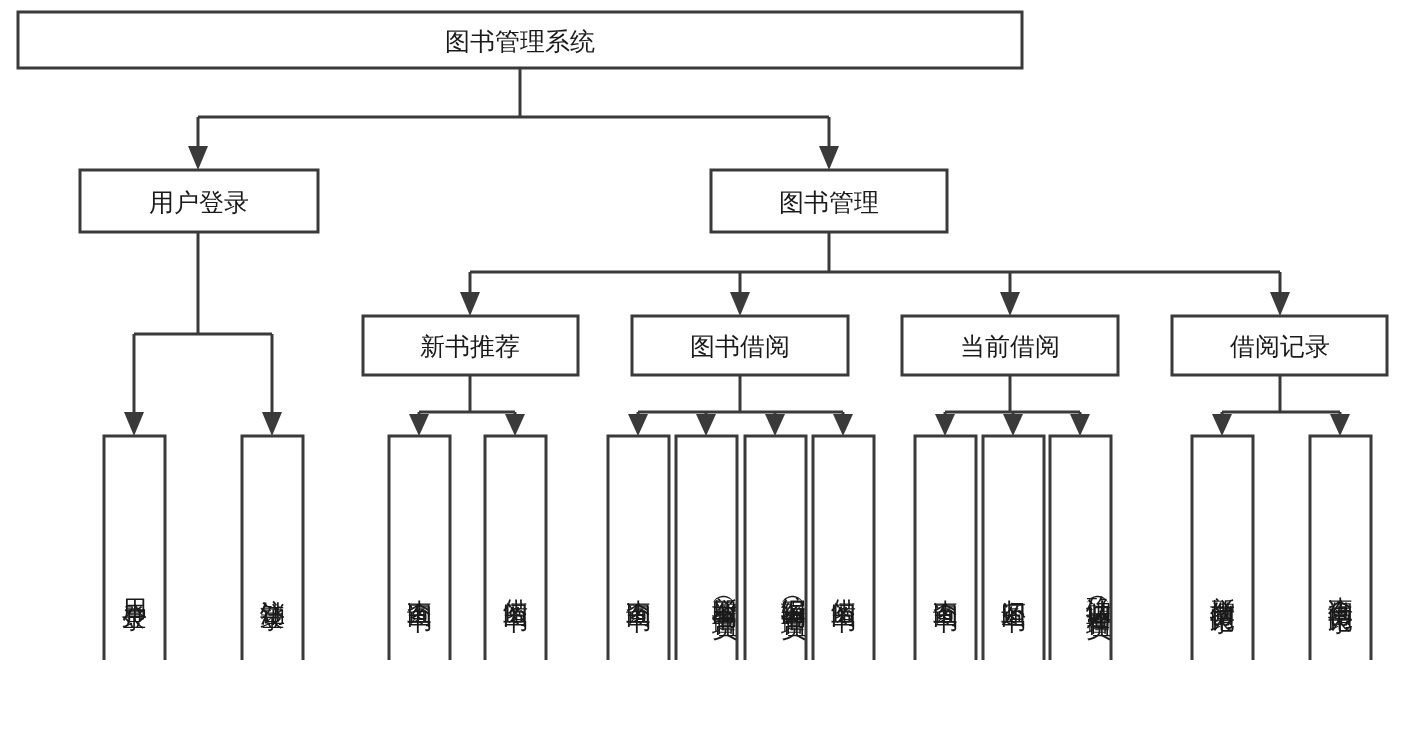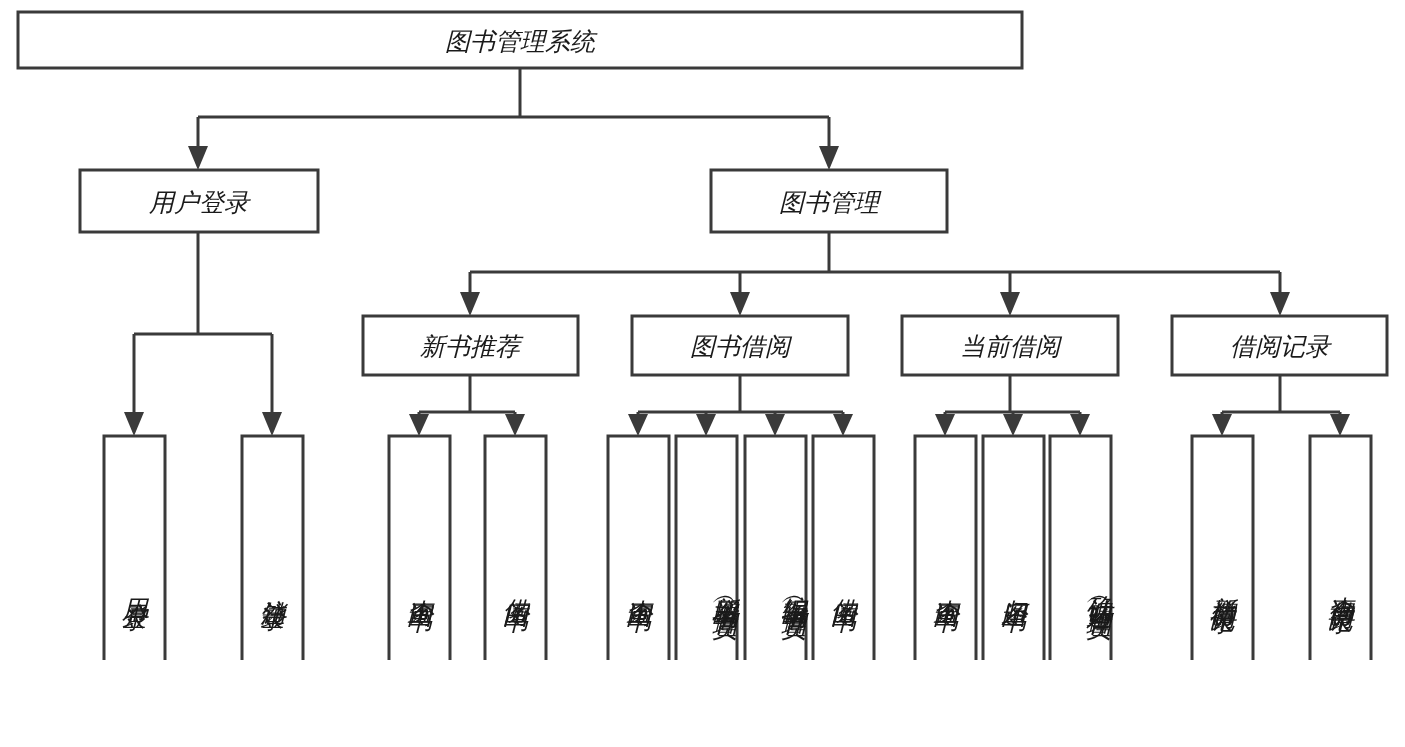--- a/index.html
+++ b/index.html
@@ -9,21 +9,20 @@
   }
   body {
     font-family: "Liberation Sans", "DejaVu Sans", sans-serif;
   }
   #stage {
     position: relative;
     width: 1405px;
     height: 660px;
     background: #ffffff;
     overflow: hidden;
-    font-style: italic;
   }
   #diagram-svg {
     position: absolute;
     left: 0;
     top: 0;
     width: 1405px;
     height: 747px;
   }
   .node-box {
     fill: #ffffff;

